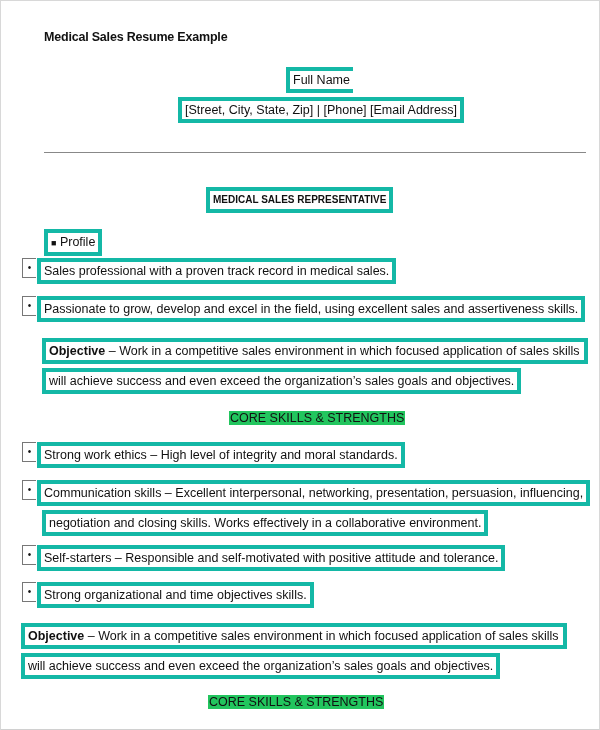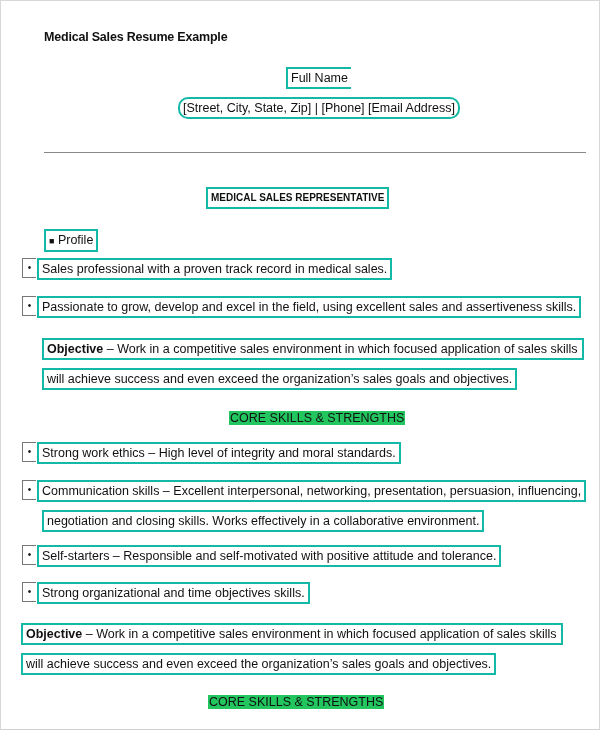--- a/index.html
+++ b/index.html
@@ -1,37 +1,37 @@
 <!DOCTYPE html>
 <html><head>
 <meta charset="utf-8">
 <style>
   html, body { margin:0; padding:0; }
   body { width:600px; height:730px; background:#fff; position:relative; overflow:hidden;
     font-family:"Liberation Sans", sans-serif; color:#111; }
   .frame { position:absolute; left:0; top:0; width:598px; height:728px; border:1px solid #d8d8d8; border-bottom:2px solid #d0d0d0; }
   .abs { position:absolute; white-space:nowrap; }
   .title { left:44px; top:30px; font-size:12.5px; font-weight:bold; letter-spacing:-0.2px; }
-  .box { border:2px solid #14b8a6; padding:1px 3px; font-size:12.5px; line-height:16px; }
+  .box { border:4px solid #14b8a6; padding:1px 3px; font-size:12.5px; line-height:16px; }
   .box-nr { border-right:none; }
   .hr { position:absolute; left:44px; top:152px; width:542px; height:1px; background:#888; }
   .heading { font-weight:bold; font-size:10px; }
   .bullet-mark { position:absolute; width:13px; height:18px; border-left:1px solid #777; border-top:1px solid #777; border-bottom:1px solid #777; font-size:10px; line-height:18px; text-align:center; }
   .hl { background:#22c55e; font-size:12.5px; padding:0 1px; }
   b { font-weight:bold; }
 </style>
 </head>
 <body>
 
 <div class="frame"></div>
 
 <div class="abs title">Medical Sales Resume Example</div>
 
 <div class="abs box box-nr" style="left:286px;top:67px;">Full Name</div>
-<div class="abs box" style="left:178px;top:97px;border-radius:10px;">[Street, City, State, Zip] | [Phone] [Email Address]</div>
+<div class="abs box" style="left:178px;top:97px;">[Street, City, State, Zip] | [Phone] [Email Address]</div>
 
 <div class="hr"></div>
 
 <div class="abs box heading" style="left:206px;top:187px;">MEDICAL SALES REPRESENTATIVE</div>
 
 <div class="abs box" style="left:44px;top:229px;"><span style="font-size:9px;">■</span> <span>Profile</span></div>
 
 <div class="bullet-mark" style="left:22px;top:258px;">•</div>
 <div class="abs box" style="left:37px;top:258px;">Sales professional with a proven track record in medical sales.</div>
 

